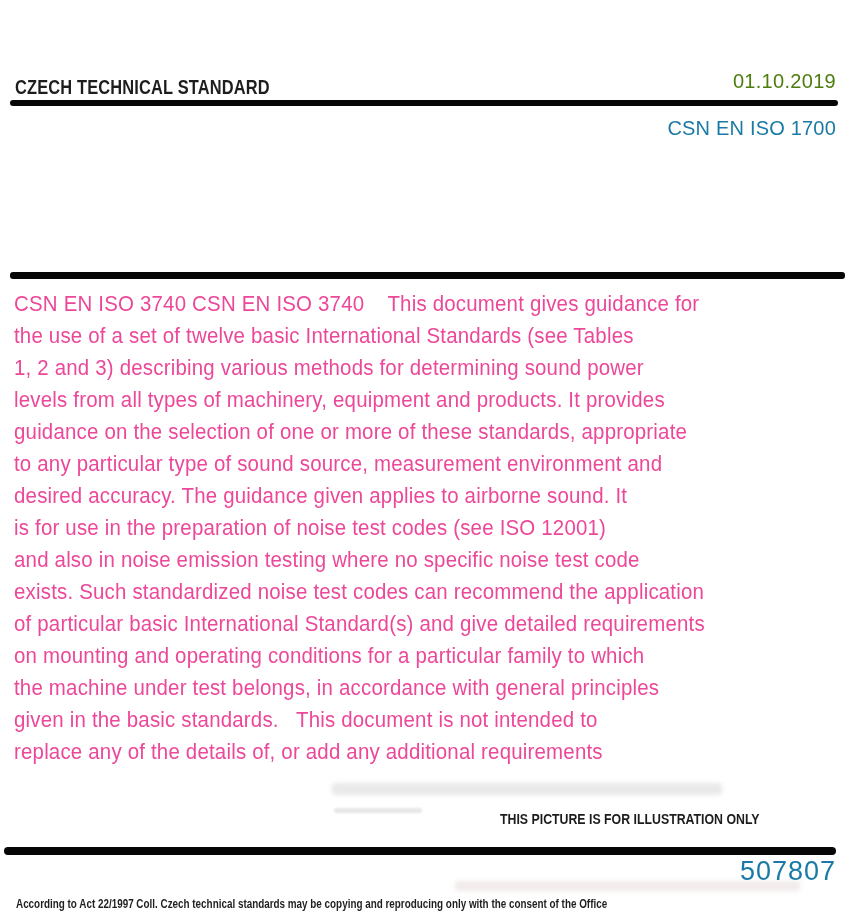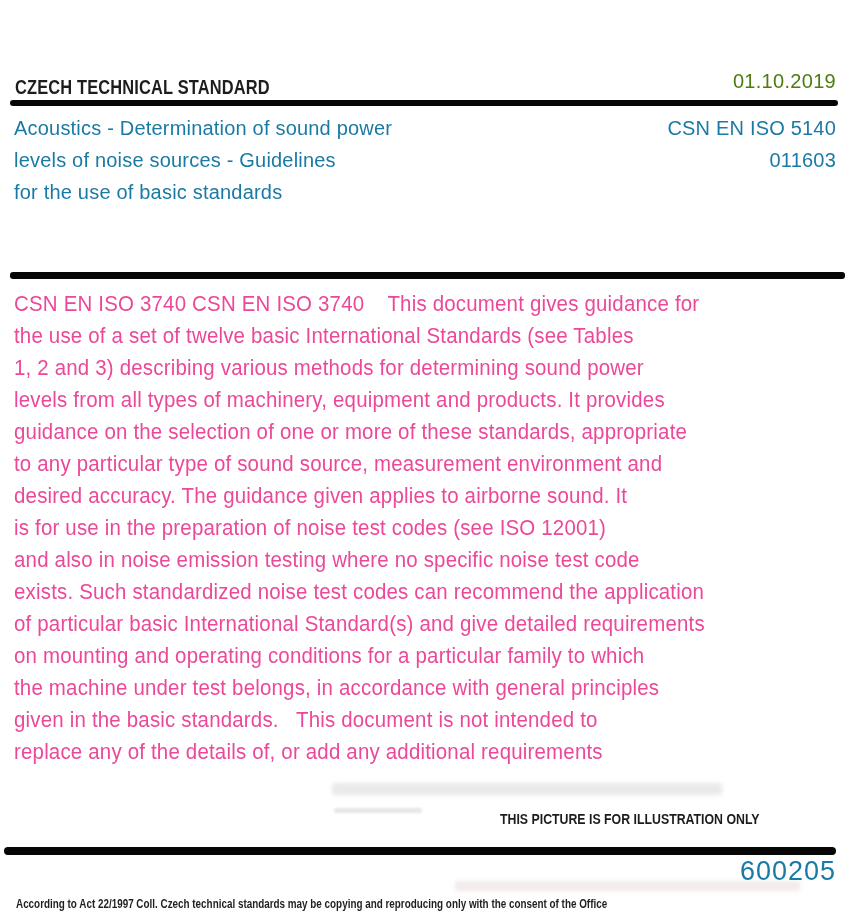--- a/index.html
+++ b/index.html
@@ -106,28 +106,22 @@
 </style>
 </head>
 <body>
 
 <div class="page">
 
   <div class="abs header-title">CZECH TECHNICAL STANDARD</div>
   <div class="abs header-date">01.10.2019</div>
   <div class="abs rule rule-1"></div>
 
-  <div class="abs title-left">
-    <div class="title-line">Acoustics - Determination of sound power</div>
-    <div class="title-line">levels of noise sources - Guidelines</div>
-    <div class="title-line">for the use of basic standards</div>
-  </div>
   <div class="abs title-right">
-    <div>CSN EN ISO 5140</div>
-    <div>011603</div>
+    <div>CSN EN ISO 1700</div>
   </div>
 
   <div class="abs rule rule-2"></div>
 
   <div class="abs abstract">
     <div class="abstract-line">CSN EN ISO 3740 CSN EN ISO 3740    This document gives guidance for</div>
     <div class="abstract-line">the use of a set of twelve basic International Standards (see Tables</div>
     <div class="abstract-line">1, 2 and 3) describing various methods for determining sound power</div>
     <div class="abstract-line">levels from all types of machinery, equipment and products. It provides</div>
     <div class="abstract-line">guidance on the selection of one or more of these standards, appropriate</div>
@@ -147,15 +141,15 @@
   <div class="abs blob blob-2"></div>
   <div class="abs blob blob-3"></div>
 
   <div class="abs illustration-note">THIS PICTURE IS FOR ILLUSTRATION ONLY</div>
 
   <div class="abs rule rule-3"></div>
   <div class="abs footer-notice">
     <div>According to Act 22/1997 Coll. Czech technical standards may be copying and reproducing only with the consent of the Office</div>
     
   </div>
-  <div class="abs doc-number">600205</div>
+  <div class="abs doc-number">507807</div>
 
 </div>
 
 </body></html>

